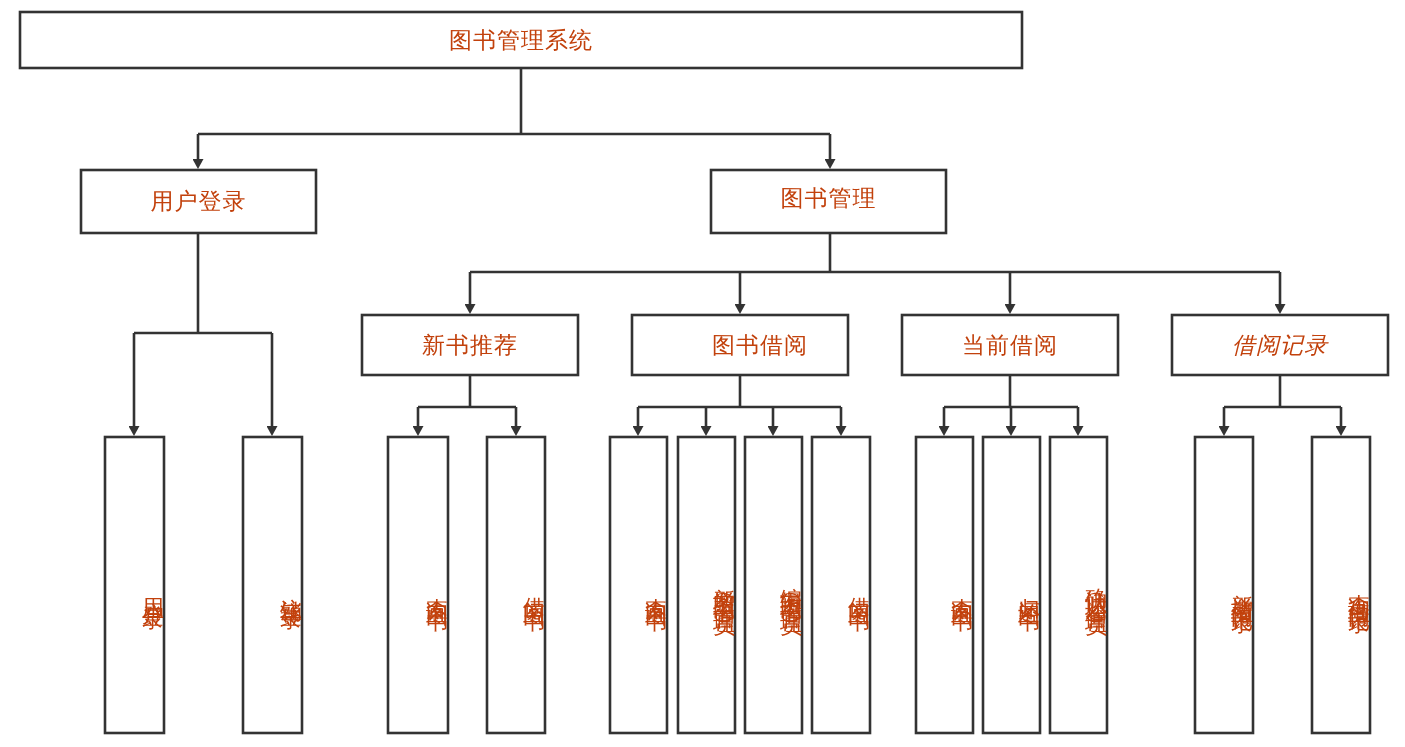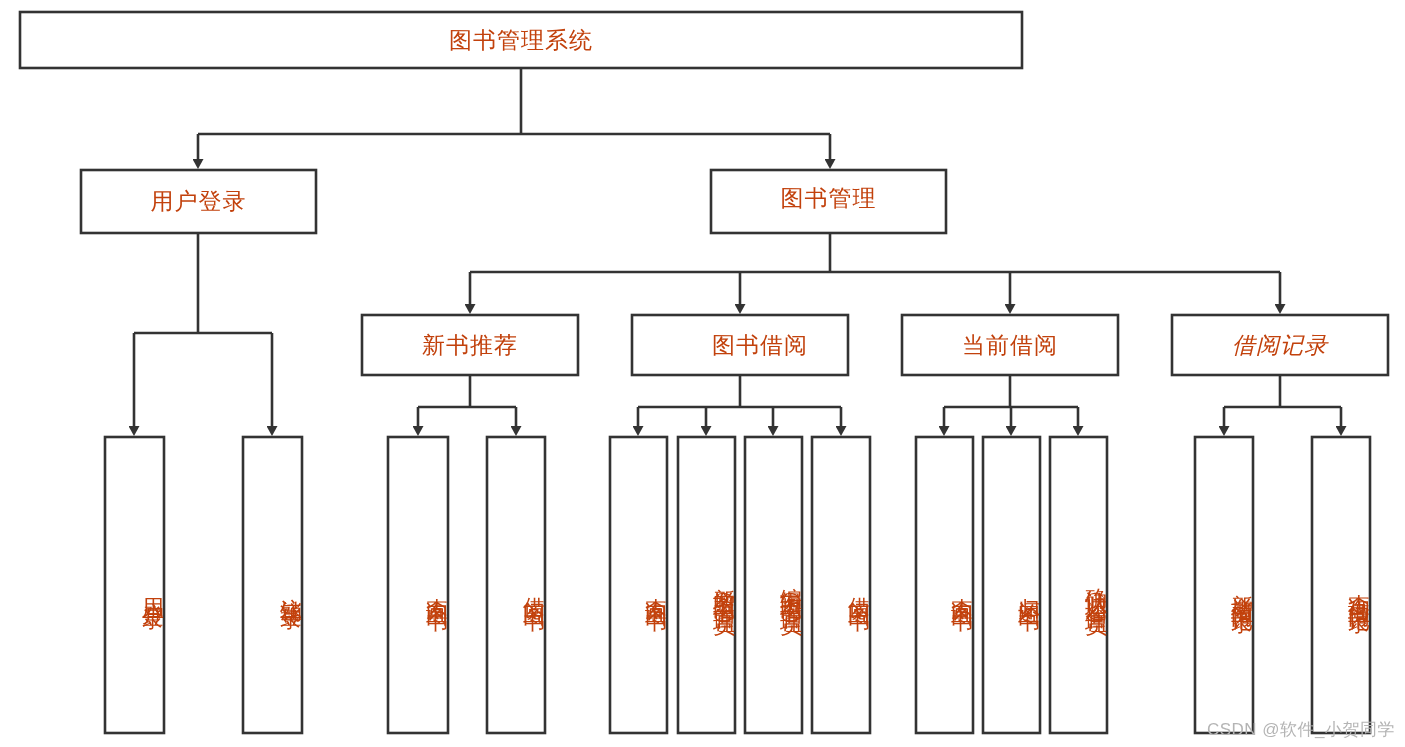--- a/index.html
+++ b/index.html
@@ -132,14 +132,13 @@
       <div class="node-label vert" style="left: 678px; top: 437px; width: 57px; height: 296px;">新增图书（管理员）</div>
       <div class="node-label vert" style="left: 745px; top: 437px; width: 57px; height: 296px;">编辑图书（管理员）</div>
       <div class="node-label vert" style="left: 812px; top: 437px; width: 58px; height: 296px;">借阅图书</div>
       <div class="node-label vert" style="left: 916px; top: 437px; width: 57px; height: 296px;">查询图书</div>
       <div class="node-label vert" style="left: 983px; top: 437px; width: 57px; height: 296px;">归还图书</div>
       <div class="node-label vert" style="left: 1050px; top: 437px; width: 57px; height: 296px;">确认归还（管理员）</div>
       <div class="node-label vert" style="left: 1195px; top: 437px; width: 58px; height: 296px;">新增借阅记录</div>
       <div class="node-label vert" style="left: 1312px; top: 437px; width: 58px; height: 296px;">查询借阅记录</div>
     </div>
 
-  <div class="watermark">CSDN @软件_小贺同学</div>
 </div>
 
 </body></html>

